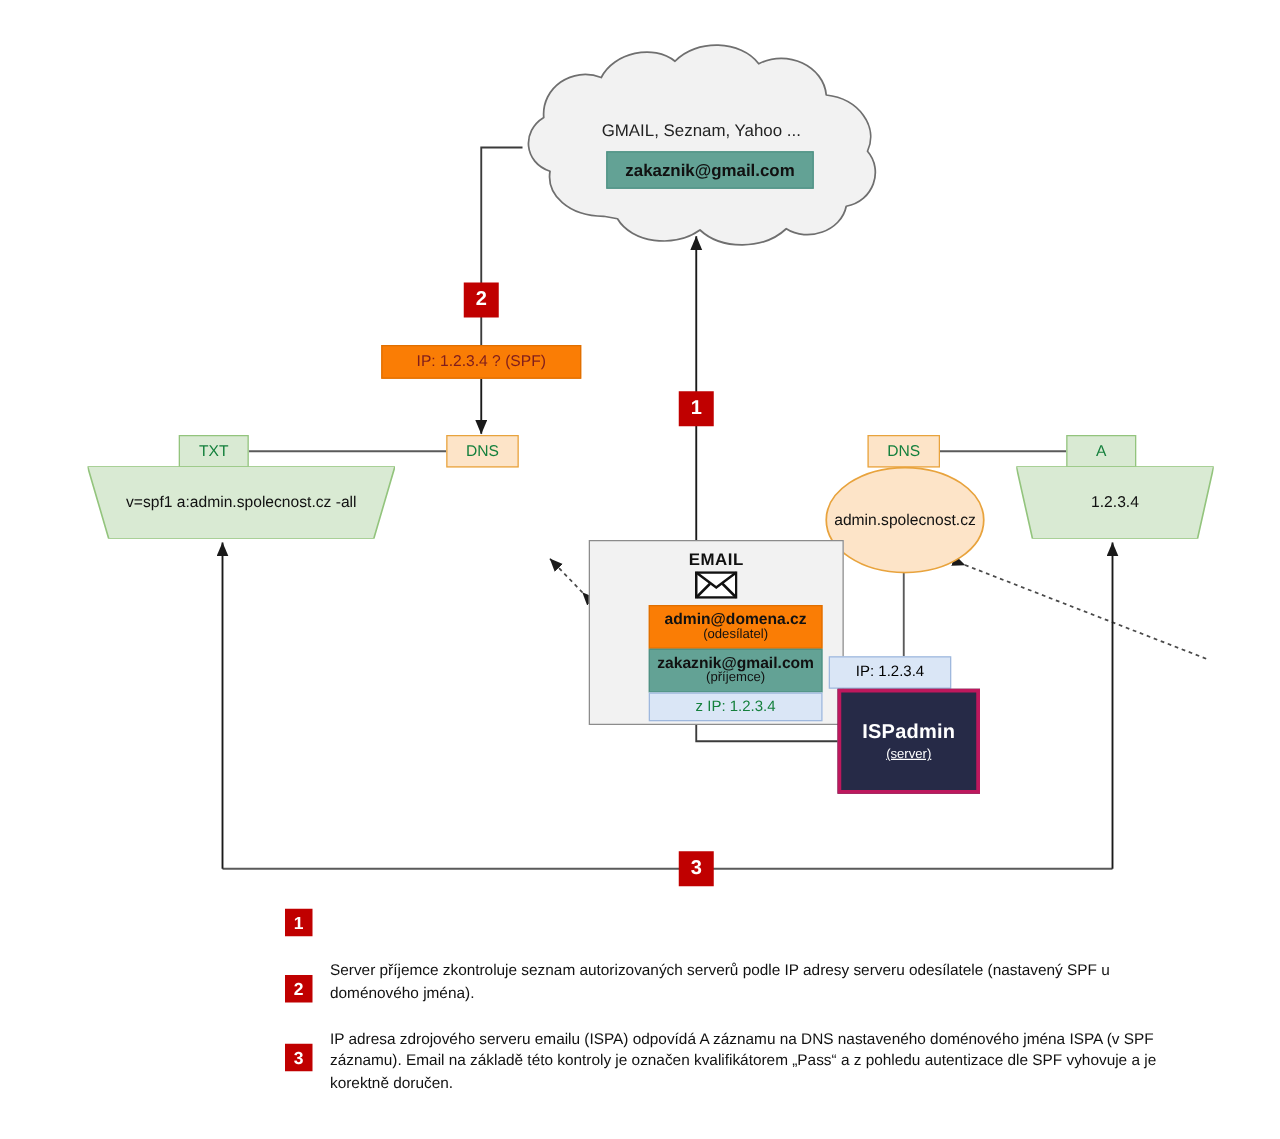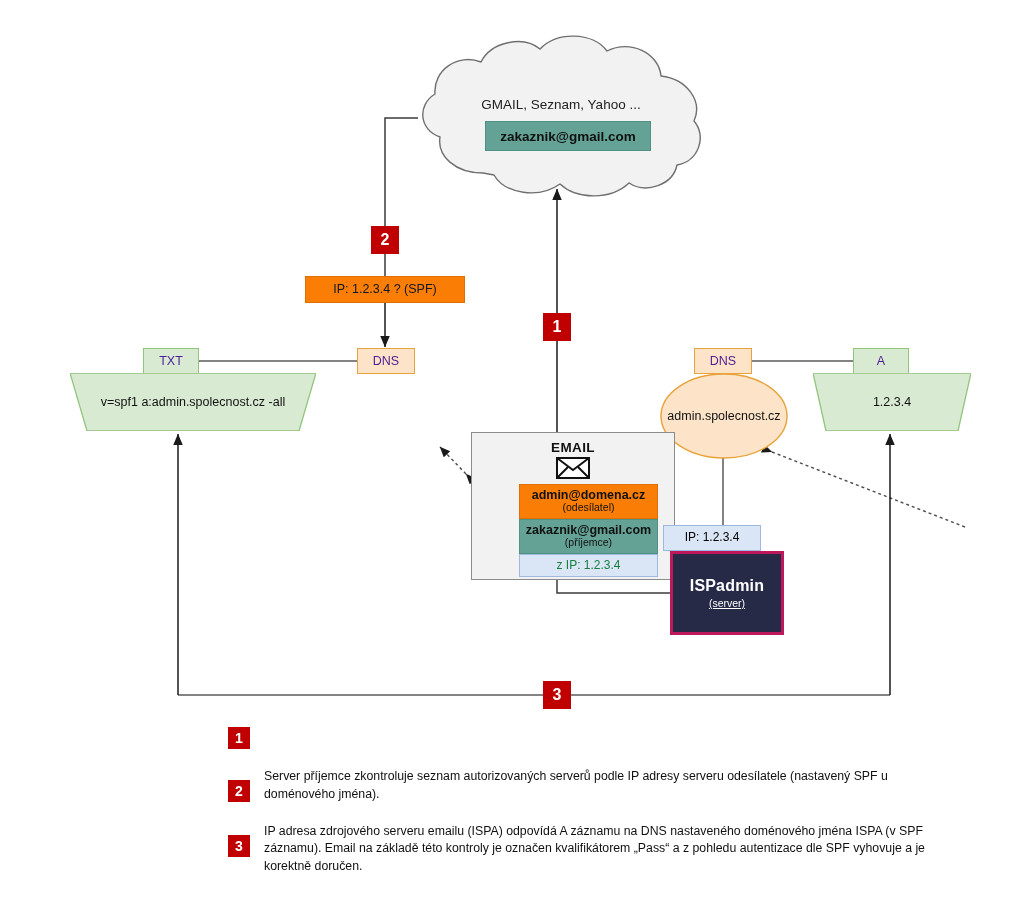--- a/index.html
+++ b/index.html
@@ -60,26 +60,26 @@
     z-index: 6;
   }
   #badge-1 { left: 543px; top: 313px; }
   #badge-2 { left: 371px; top: 226px; }
   #badge-3 { left: 543px; top: 681px; }
 
   
   #spf-query {
     left: 305px; top: 276px; width: 160px; height: 27px;
     background: #fa7d05; border: 1px solid #e06f00;
-    font-size: 12.5px; color: #0f172a;
+    font-size: 12.5px; color: #7f1d1d;
   }
 
   
   .rec-head {
-    font-size: 12.5px; color: #4c1d95;
+    font-size: 12.5px; color: #15803d;
     border-width: 1px; border-style: solid;
   }
   .rec-head.green  { background: #d9ead3; border-color: #93c47d; }
   .rec-head.peach  { background: #fde4c8; border-color: #e8a33d; }
   #txt-head  { left: 143px; top: 348px; width: 56px; height: 26px; }
   #dns-left  { left: 357px; top: 348px; width: 58px; height: 26px; }
   #dns-right { left: 694px; top: 348px; width: 58px; height: 26px; }
   #a-head    { left: 853px; top: 348px; width: 56px; height: 26px; }
 
   

